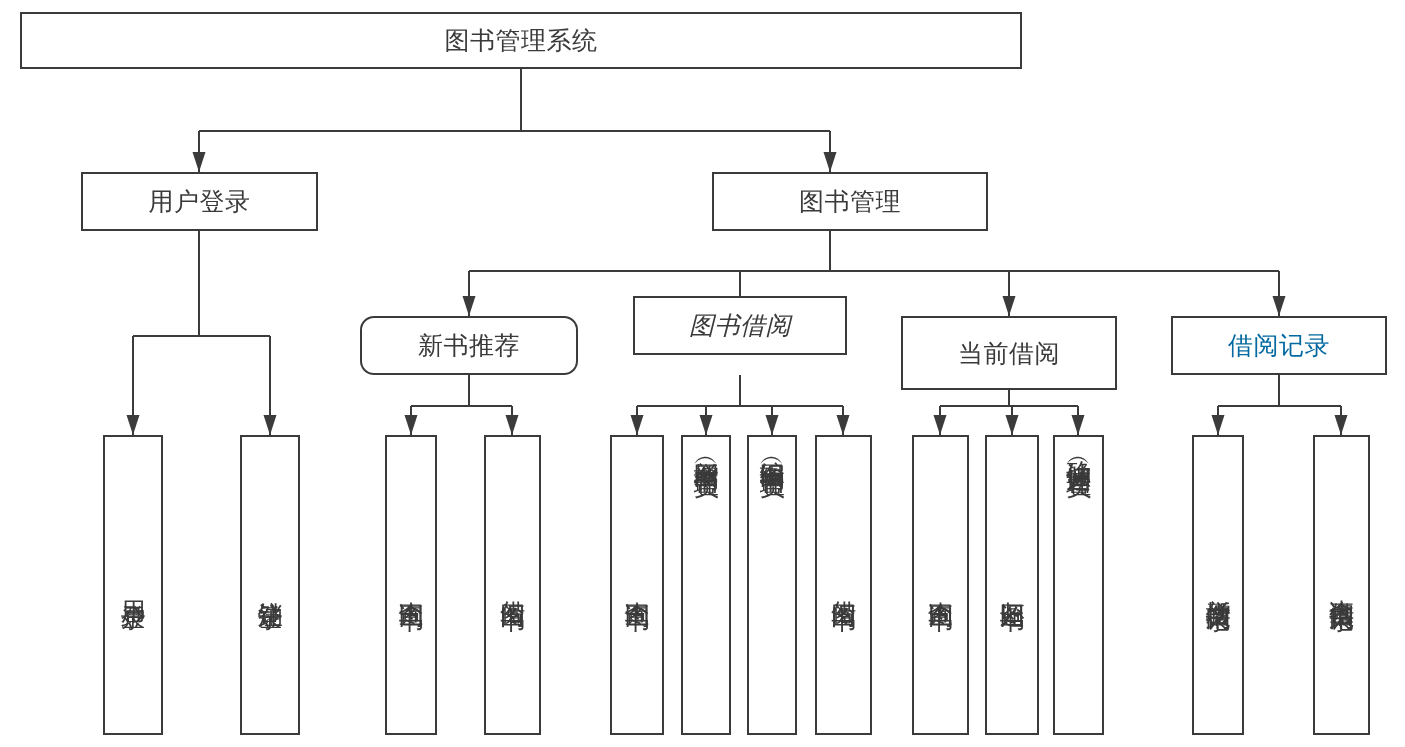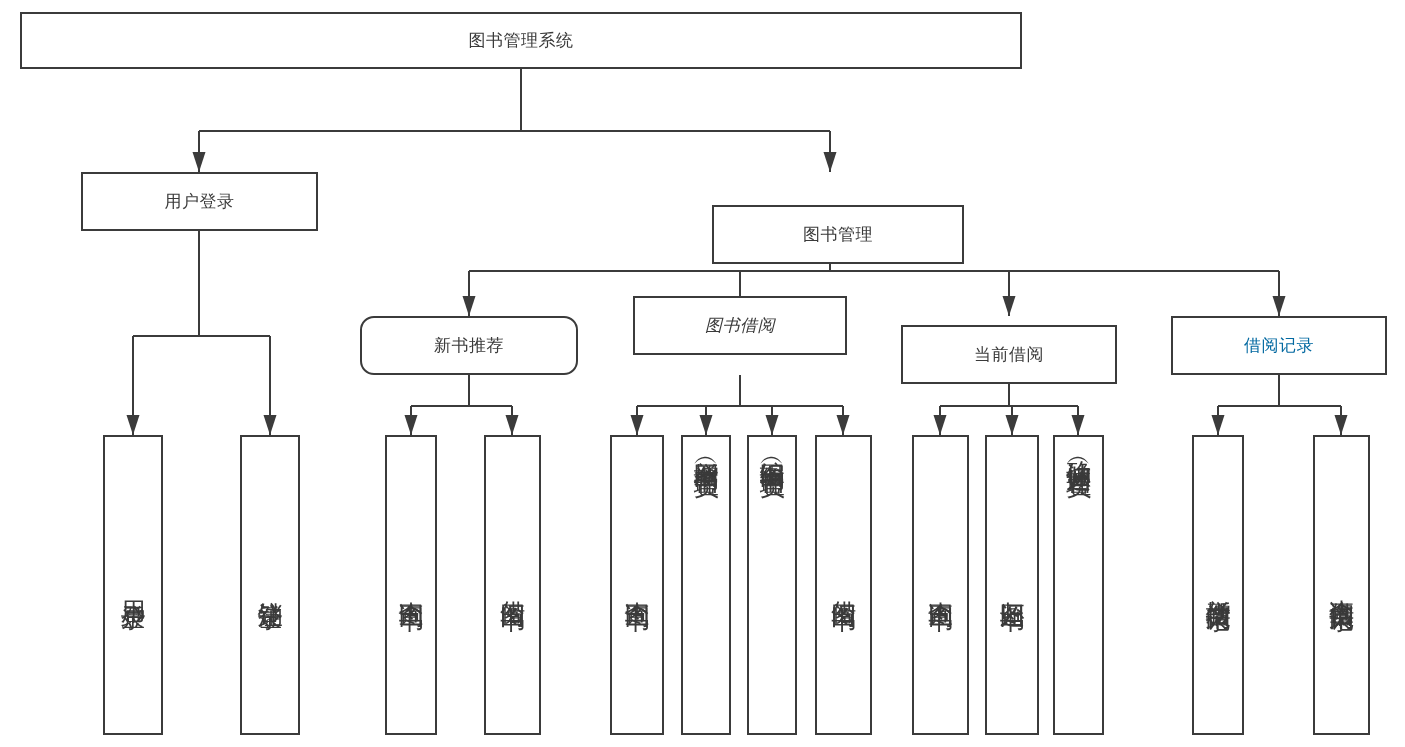--- a/index.html
+++ b/index.html
@@ -35,21 +35,21 @@
     overflow: hidden;
   }
   .node-label {
     color: #3a3a3a;
     line-height: 1.0;
     white-space: nowrap;
     letter-spacing: 0.5px;
   }
   
   .node.horiz .node-label {
-    font-size: 17px;
+    font-size: 25px;
     text-align: center;
   }
   
   .node.vert {
     align-items: flex-start;
     justify-content: center;
     padding-top: 0;
   }
   .node.vert .node-label {
     writing-mode: vertical-rl;
@@ -133,30 +133,30 @@
       <line x1="1341" y1="406" x2="1341" y2="435" stroke="#3b3b3b" stroke-width="2.5" shape-rendering="crispEdges"></line>
       <polygon points="1334.5,415 1347.5,415 1341,435" fill="#3b3b3b"></polygon>
     </svg>
   <div id="nodes-layer">
       <div class="node horiz" style="left: 20px; top: 12px; width: 1002px; height: 57px; border-color: rgb(59, 59, 59);">
         <span class="node-label" style="color: rgb(58, 58, 58);">图书管理系统</span>
       </div>
       <div class="node horiz" style="left: 81px; top: 172px; width: 237px; height: 59px; border-color: rgb(59, 59, 59);">
         <span class="node-label" style="color: rgb(58, 58, 58);">用户登录</span>
       </div>
-      <div class="node horiz" style="left: 712px; top: 172px; width: 252px; height: 59px; border-color: rgb(59, 59, 59); margin-top: 33px;">
+      <div class="node horiz" style="left: 712px; top: 172px; width: 276px; height: 59px; border-color: rgb(59, 59, 59);">
         <span class="node-label" style="color: rgb(58, 58, 58);">图书管理</span>
       </div>
       <div class="node horiz" style="left: 360px; top: 316px; width: 218px; height: 59px; border-color: rgb(59, 59, 59); border-radius: 14px;">
         <span class="node-label" style="color: rgb(58, 58, 58);">新书推荐</span>
       </div>
       <div class="node horiz" style="left: 633px; top: 296px; width: 214px; height: 59px; border-color: rgb(59, 59, 59); font-style: italic;">
         <span class="node-label" style="color: rgb(58, 58, 58);">图书借阅</span>
       </div>
-      <div class="node horiz" style="left: 901px; top: 325px; width: 216px; height: 59px; border-color: rgb(59, 59, 59); align-items: center;">
+      <div class="node horiz" style="left: 901px; top: 316px; width: 216px; height: 74px; border-color: rgb(59, 59, 59); align-items: center;">
         <span class="node-label" style="color: rgb(58, 58, 58);">当前借阅</span>
       </div>
       <div class="node horiz" style="left: 1171px; top: 316px; width: 216px; height: 59px; border-color: rgb(59, 59, 59);">
         <span class="node-label" style="color: #0369a1;">借阅记录</span>
       </div>
       <div class="node vert v-center" style="left: 103px; top: 435px; width: 60px; height: 300px; border-color: rgb(59, 59, 59);">
         <span class="node-label" style="color: rgb(58, 58, 58);">用户登录</span>
       </div>
       <div class="node vert v-center" style="left: 240px; top: 435px; width: 60px; height: 300px; border-color: rgb(59, 59, 59);">
         <span class="node-label" style="color: rgb(58, 58, 58);">注销登录</span>

